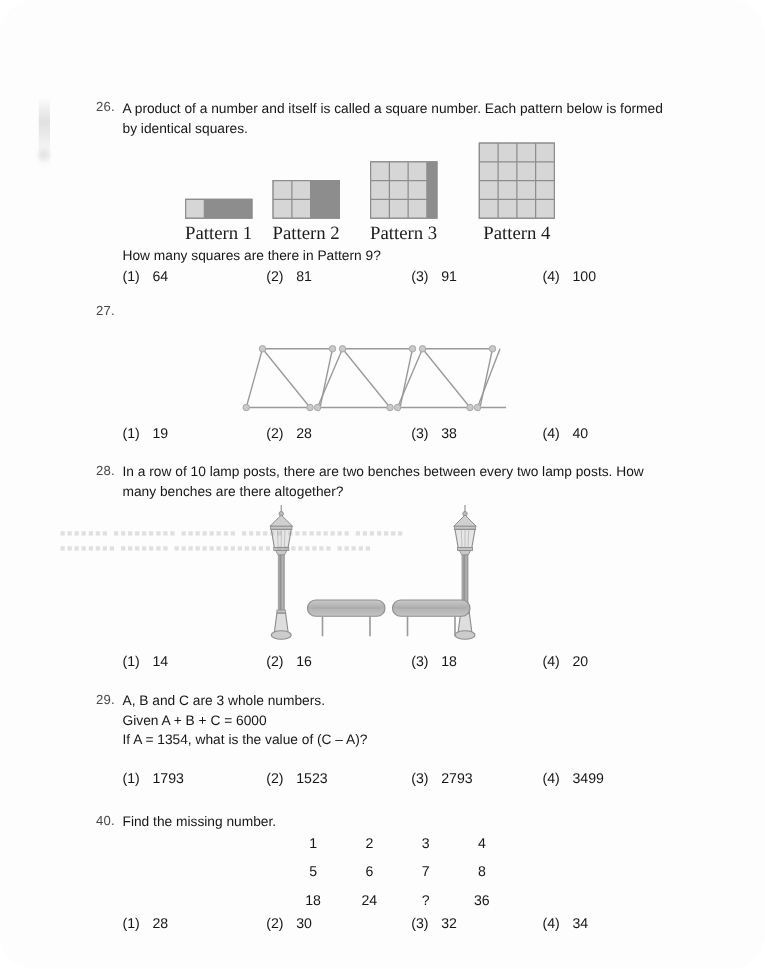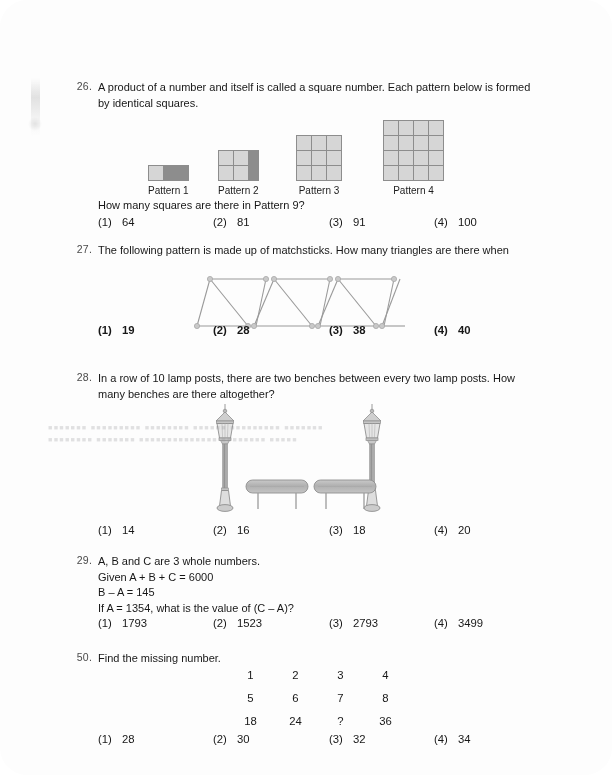--- a/index.html
+++ b/index.html
@@ -117,23 +117,24 @@
     border: 1px solid #8d8d8d;
     background: #8d8d8d;
     gap: 1px;
     margin: 0 auto 4px auto;
     box-sizing: content-box;
   }
   .grid .cell {
     background: #d6d6d6;
   }
   .pattern-label {
-    font-size: 10px;
+    font-size: 15px;
     color: #1c1c1c;
     white-space: nowrap;
+    font-family: Liberation Serif, serif;
   }
 
   
   .matchsticks {
     position: absolute;
     left: 190px;
     top: 272px;
     width: 215px;
     height: 62px;
   }
@@ -264,21 +265,20 @@
       <span class="lbl">(3)</span><span class="val">91</span>
     </div>
     <div class="opt opt-3">
       <span class="lbl">(4)</span><span class="val">100</span>
     </div>
   </div>
 
   <div class="q" style="top:243px;">
     <div class="qnum">27.</div>
     <div class="qbody">
-      <p>The following pattern is made up of matchsticks. How many triangles are there when</p>
     </div>
   </div>
 
   <div class="matchsticks">
     <svg width="215" height="62" viewBox="0 0 215 62">
       <g stroke="#9a9a9a" stroke-width="1.1" fill="none">
 
         <line x1="7" y1="54" x2="58" y2="54"></line>
         <line x1="64" y1="54" x2="122" y2="54"></line>
         <line x1="128" y1="54" x2="186" y2="54"></line>
@@ -311,21 +311,21 @@
         <circle cx="20" cy="7" r="2.6"></circle>
         <circle cx="76" cy="7" r="2.6"></circle>
         <circle cx="84" cy="7" r="2.6"></circle>
         <circle cx="140" cy="7" r="2.6"></circle>
         <circle cx="148" cy="7" r="2.6"></circle>
         <circle cx="204" cy="7" r="2.6"></circle>
       </g>
     </svg>
   </div>
 
-  <div class="options" style="top:324px;font-weight:bold;">
+  <div class="options" style="top:341px;">
     <div class="opt opt-0">
       <span class="lbl">(1)</span><span class="val">19</span>
     </div>
     <div class="opt opt-1">
       <span class="lbl">(2)</span><span class="val">28</span>
     </div>
     <div class="opt opt-2">
       <span class="lbl">(3)</span><span class="val">38</span>
     </div>
     <div class="opt opt-3">
@@ -432,42 +432,41 @@
     <div class="opt opt-3">
       <span class="lbl">(4)</span><span class="val">20</span>
     </div>
   </div>
 
   <div class="q" style="top:554px;">
     <div class="qnum">29.</div>
     <div class="qbody">
       <p>A, B and C are 3 whole numbers.</p>
       <p class="indent1">Given   A + B + C = 6000</p>
-      <p class="indent2">B – A = 145</p>
       <p>If A = 1354, what is the value of (C – A)?</p>
     </div>
   </div>
 
   <div class="options" style="top:617px;">
     <div class="opt opt-0">
       <span class="lbl">(1)</span><span class="val">1793</span>
     </div>
     <div class="opt opt-1">
       <span class="lbl">(2)</span><span class="val">1523</span>
     </div>
     <div class="opt opt-2">
       <span class="lbl">(3)</span><span class="val">2793</span>
     </div>
     <div class="opt opt-3">
       <span class="lbl">(4)</span><span class="val">3499</span>
     </div>
   </div>
 
   <div class="q" style="top:651px;">
-    <div class="qnum">50.</div>
+    <div class="qnum">40.</div>
     <div class="qbody">
       <p>Find the missing number.</p>
     </div>
   </div>
 
   <div class="numtable">
     <table>
       <tbody>
           <tr>
         <td>1</td>

